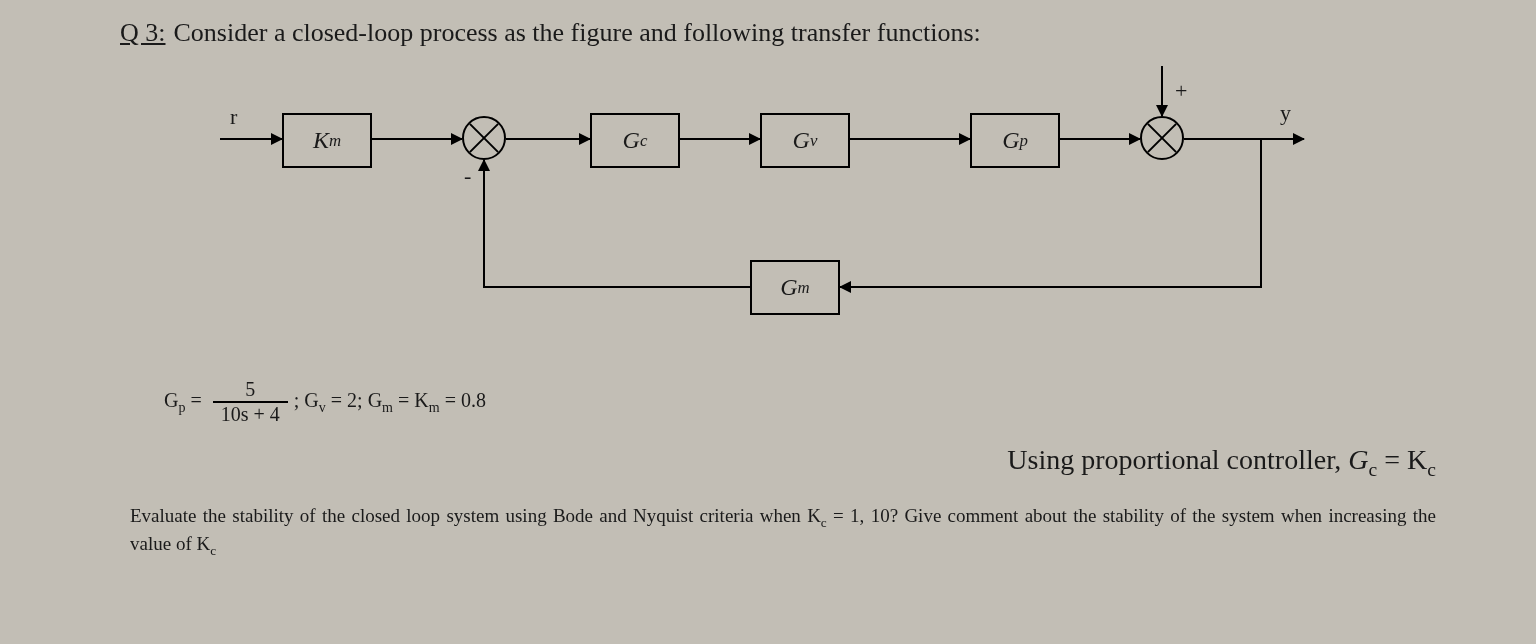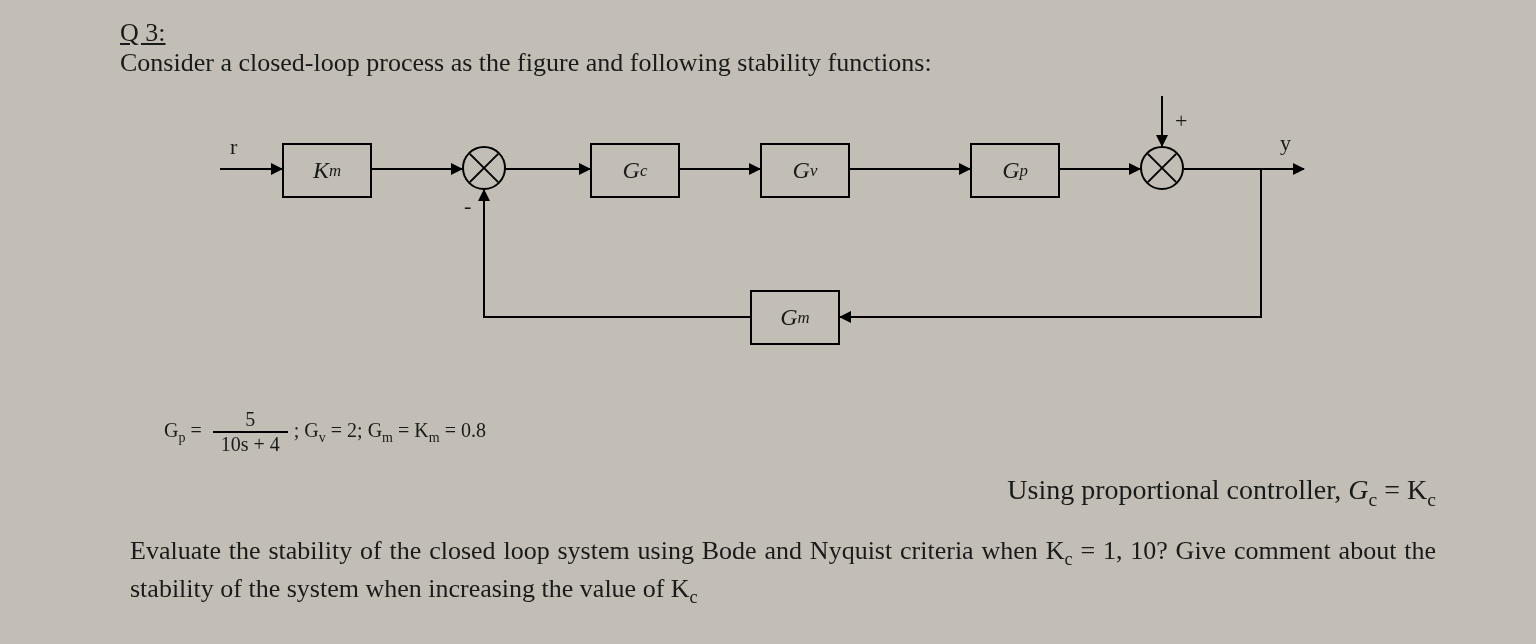--- a/index.html
+++ b/index.html
@@ -10,21 +10,20 @@
       font-family: 'Times New Roman', Times, serif;
       color: #1a1a1a;
       padding: 18px 100px 0 120px;
       position: relative;
     }
     .question-header {
       font-size: 26px;
       margin-bottom: 40px;
       display: flex;
       align-items: baseline;
-      flex-direction: column;
     }
     .q-label {
       text-decoration: underline;
       margin-right: 8px;
     }
     .diagram-area {
       position: relative;
       width: 1100px;
       height: 260px;
       margin-left: 100px;
@@ -143,32 +142,32 @@
       padding: 0 8px;
     }
     .sub { font-size: 0.7em; vertical-align: sub; }
     .line2 {
       font-size: 28px;
       margin-left: 100px;
       margin-bottom: 22px;
       text-align: right;
     }
     .final {
-      font-size: 26px;
+      font-size: 19px;
       margin-left: 10px;
       line-height: 1.35;
       text-align: justify;
     }
   </style>
 </head>
 <body>
 
 <div class="question-header">
   <span class="q-label">Q 3:</span>
-  <span>Consider a closed-loop process as the figure and following stability functions:</span>
+  <span>Consider a closed-loop process as the figure and following transfer functions:</span>
 </div>
 
 <div class="diagram-area">
 
   <span class="signal-label" style="left:10px; top:16px;">r</span>
 
   <div class="hline arrow-right" style="left:0; top:50px; width:62px;"></div>
 
   <div class="block" style="left:62px; top:25px; width:90px; height:55px;">
     <span>K</span>

